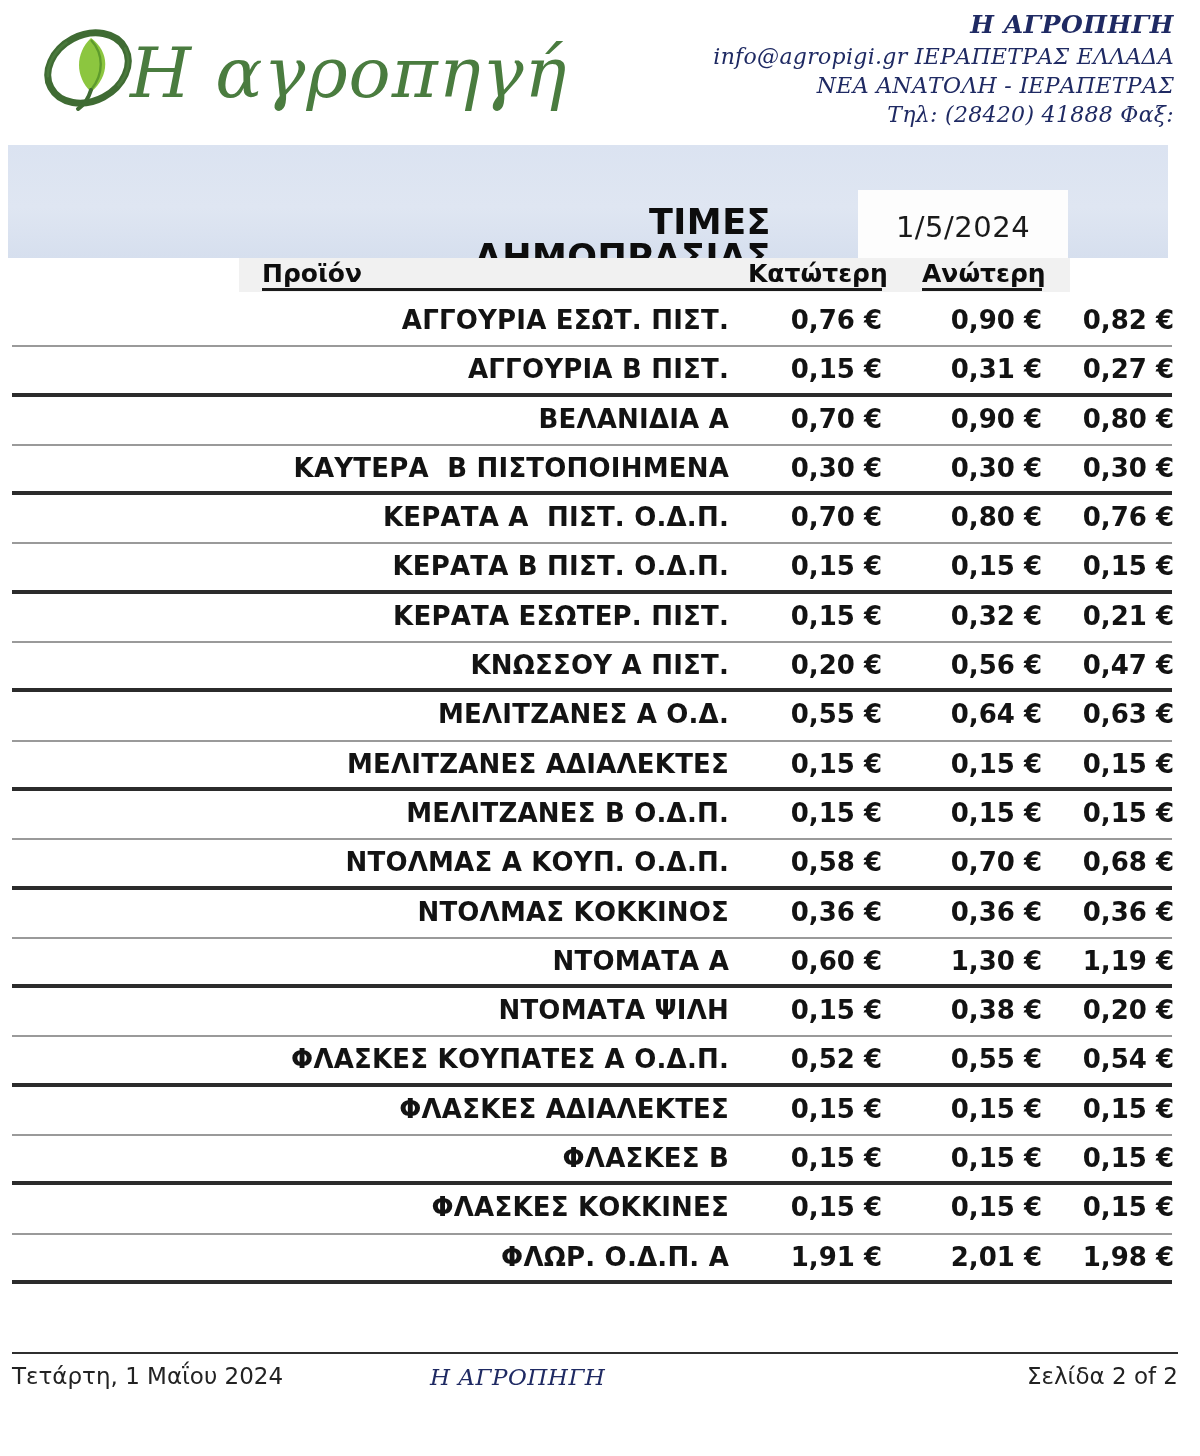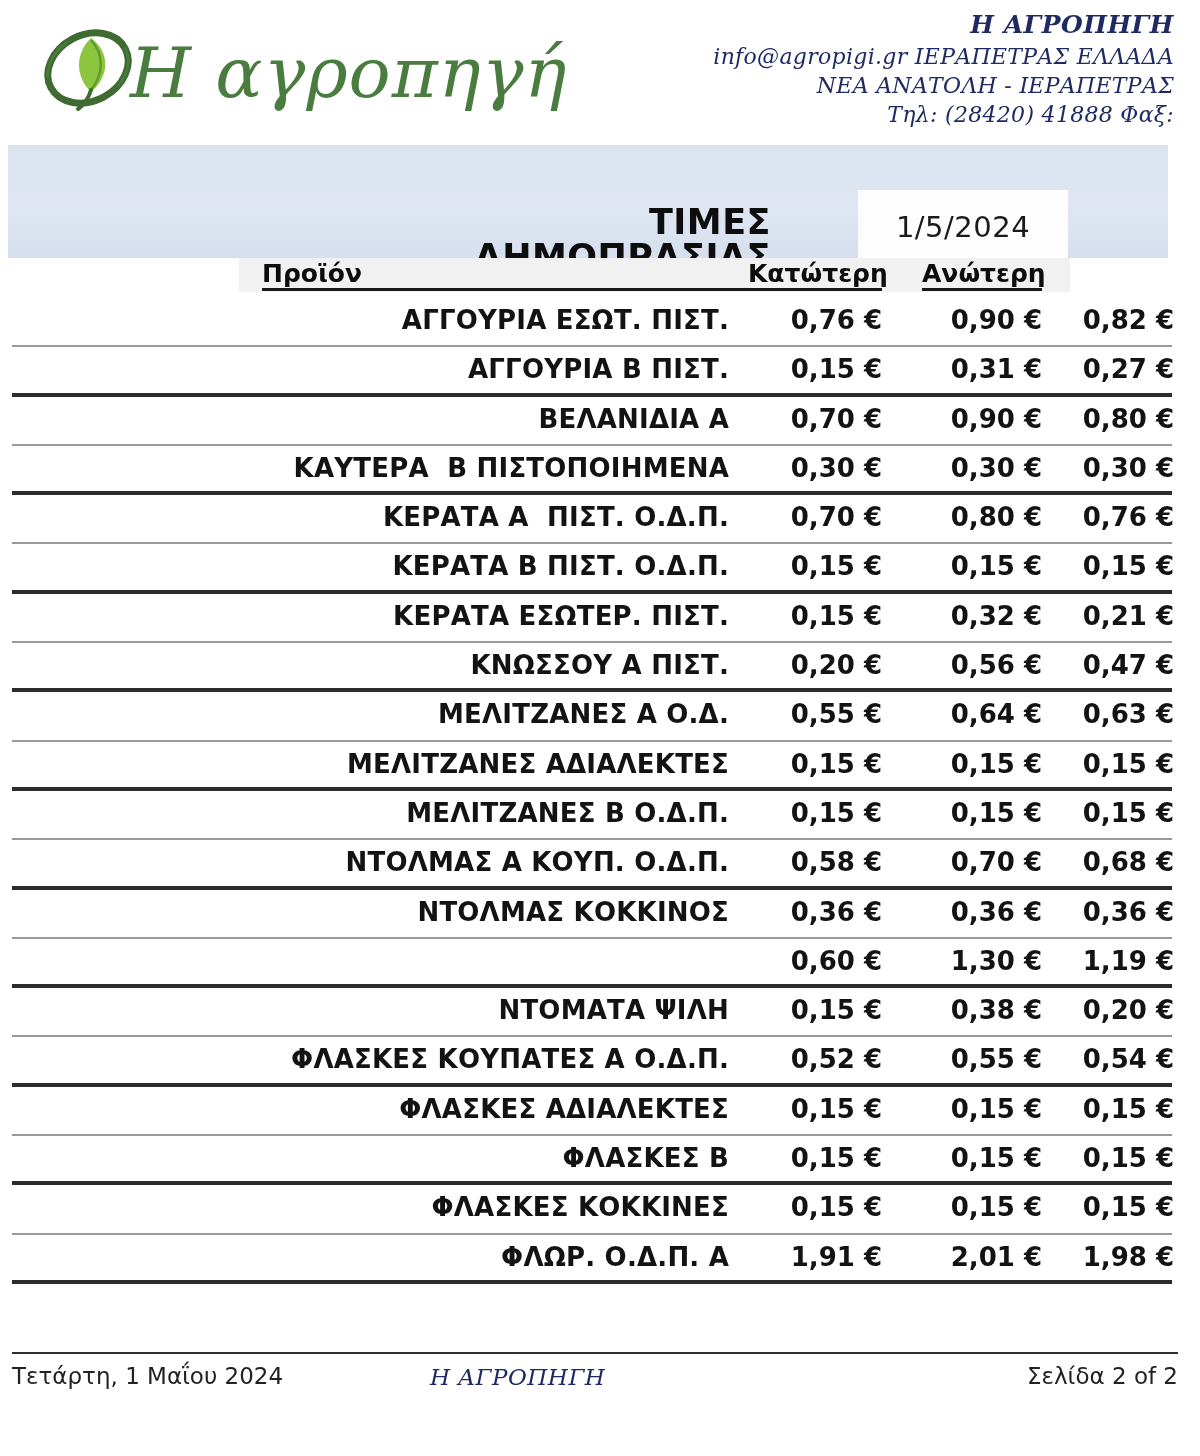--- a/index.html
+++ b/index.html
@@ -369,20 +369,21 @@
       <div class="cells">
         <div class="cell c-name">ΝΤΟΛΜΑΣ ΚΟΚΚΙΝΟΣ</div>
         <div class="cell c-low">0,36 €</div>
         <div class="cell c-high">0,36 €</div>
         <div class="cell c-avg">0,36 €</div>
       </div>
       <div class="sep"></div>
     </div>
     <div class="row sep-thick">
       <div class="cells">
+        <div class="cell c-name">ΝΤΟΜΑΤΑ Α</div>
         <div class="cell c-low">0,60 €</div>
         <div class="cell c-high">1,30 €</div>
         <div class="cell c-avg">1,19 €</div>
       </div>
       <div class="sep"></div>
     </div>
     <div class="row sep-thin">
       <div class="cells">
         <div class="cell c-name">ΝΤΟΜΑΤΑ ΨΙΛΗ</div>
         <div class="cell c-low">0,15 €</div>

